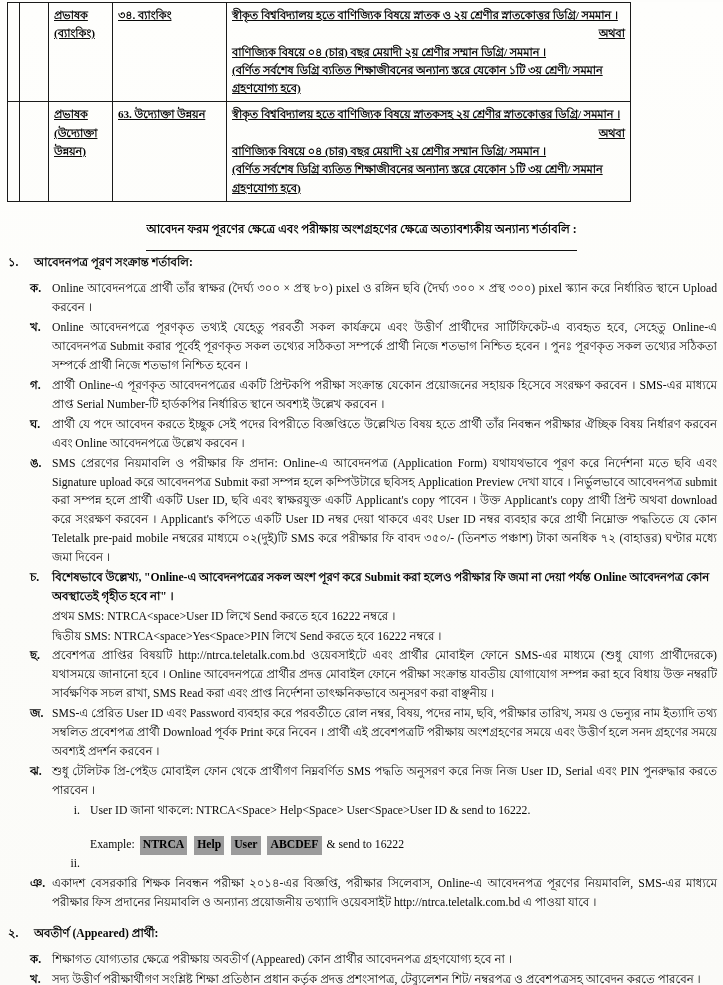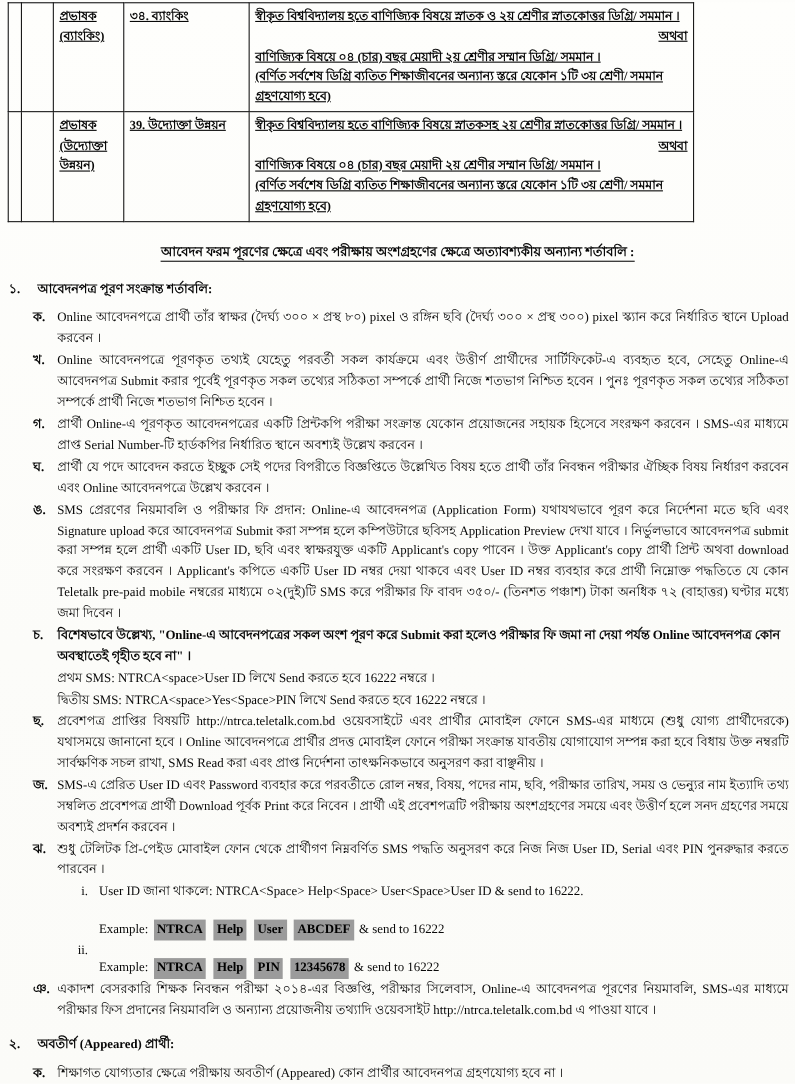--- a/index.html
+++ b/index.html
@@ -54,21 +54,21 @@
   
   .doc-title {
     text-align: center;
     font-size: 11.8px;
     font-weight: 700;
     margin: 18px 0 0 0;
     letter-spacing: -0.05px;
   }
   .doc-title span {
     border-bottom: 1.3px solid #111;
-    padding-bottom: 1px;
+    padding-bottom: 14px;
   }
 
   .section {
     margin-top: 14px;
   }
   .section-head {
     display: flex;
     align-items: flex-start;
     font-size: 11.6px;
     font-weight: 700;
@@ -165,21 +165,21 @@
           <span class="cell-e-line">স্বীকৃত বিশ্ববিদ্যালয় হতে বাণিজ্যিক বিষয়ে স্নাতক ও ২য় শ্রেণীর স্নাতকোত্তর ডিগ্রি/ সমমান ।</span>
           <span class="cell-e-line or-line">অথবা</span>
           <span class="cell-e-line">বাণিজ্যিক বিষয়ে ০৪ (চার) বছর মেয়াদী ২য় শ্রেণীর সম্মান ডিগ্রি/ সমমান ।</span>
           <span class="cell-e-line">(বর্ণিত সর্বশেষ ডিগ্রি ব্যতিত শিক্ষাজীবনের অন্যান্য স্তরে যেকোন ১টি ৩য় শ্রেণী/ সমমান গ্রহণযোগ্য হবে)</span>
         </td>
       </tr>
       <tr>
         <td></td>
         <td></td>
         <td>প্রভাষক (উদ্যোক্তা উন্নয়ন)</td>
-        <td>39. উদ্যোক্তা উন্নয়ন</td>
+        <td>63. উদ্যোক্তা উন্নয়ন</td>
         <td>
           <span class="cell-e-line">স্বীকৃত বিশ্ববিদ্যালয় হতে বাণিজ্যিক বিষয়ে স্নাতকসহ ২য় শ্রেণীর স্নাতকোত্তর ডিগ্রি/ সমমান ।</span>
           <span class="cell-e-line or-line">অথবা</span>
           <span class="cell-e-line">বাণিজ্যিক বিষয়ে ০৪ (চার) বছর মেয়াদী ২য় শ্রেণীর সম্মান ডিগ্রি/ সমমান ।</span>
           <span class="cell-e-line">(বর্ণিত সর্বশেষ ডিগ্রি ব্যতিত শিক্ষাজীবনের অন্যান্য স্তরে যেকোন ১টি ৩য় শ্রেণী/ সমমান গ্রহণযোগ্য হবে)</span>
         </td>
       </tr>
     </tbody>
   </table>
 
@@ -256,28 +256,20 @@
               <span class="chip">User</span>
               <span class="chip">ABCDEF</span>
               <span>&amp; send to 16222</span>
             </span>
           </span>
         </div>
 
         <div class="roman-item">
           <span class="roman-mark">ii.</span>
           <span class="roman-body">
-            <span class="example-line" style="display:block">
-              <span>Example:</span>
-              <span class="chip">NTRCA</span>
-              <span class="chip">Help</span>
-              <span class="chip">PIN</span>
-              <span class="chip">12345678</span>
-              <span>&amp; send to 16222</span>
-            </span>
           </span>
         </div>
       </div>
 
       <div class="item" style="margin-top:1px">
         <span class="item-mark">ঞ.</span>
         <span class="item-body">একাদশ বেসরকারি শিক্ষক নিবন্ধন পরীক্ষা ২০১৪-এর বিজ্ঞপ্তি, পরীক্ষার সিলেবাস, Online-এ আবেদনপত্র পূরণের নিয়মাবলি, SMS-এর মাধ্যমে পরীক্ষার ফিস প্রদানের নিয়মাবলি ও অন্যান্য প্রয়োজনীয় তথ্যাদি ওয়েবসাইট http://ntrca.teletalk.com.bd এ পাওয়া যাবে ।</span>
       </div>
 
     </div>

